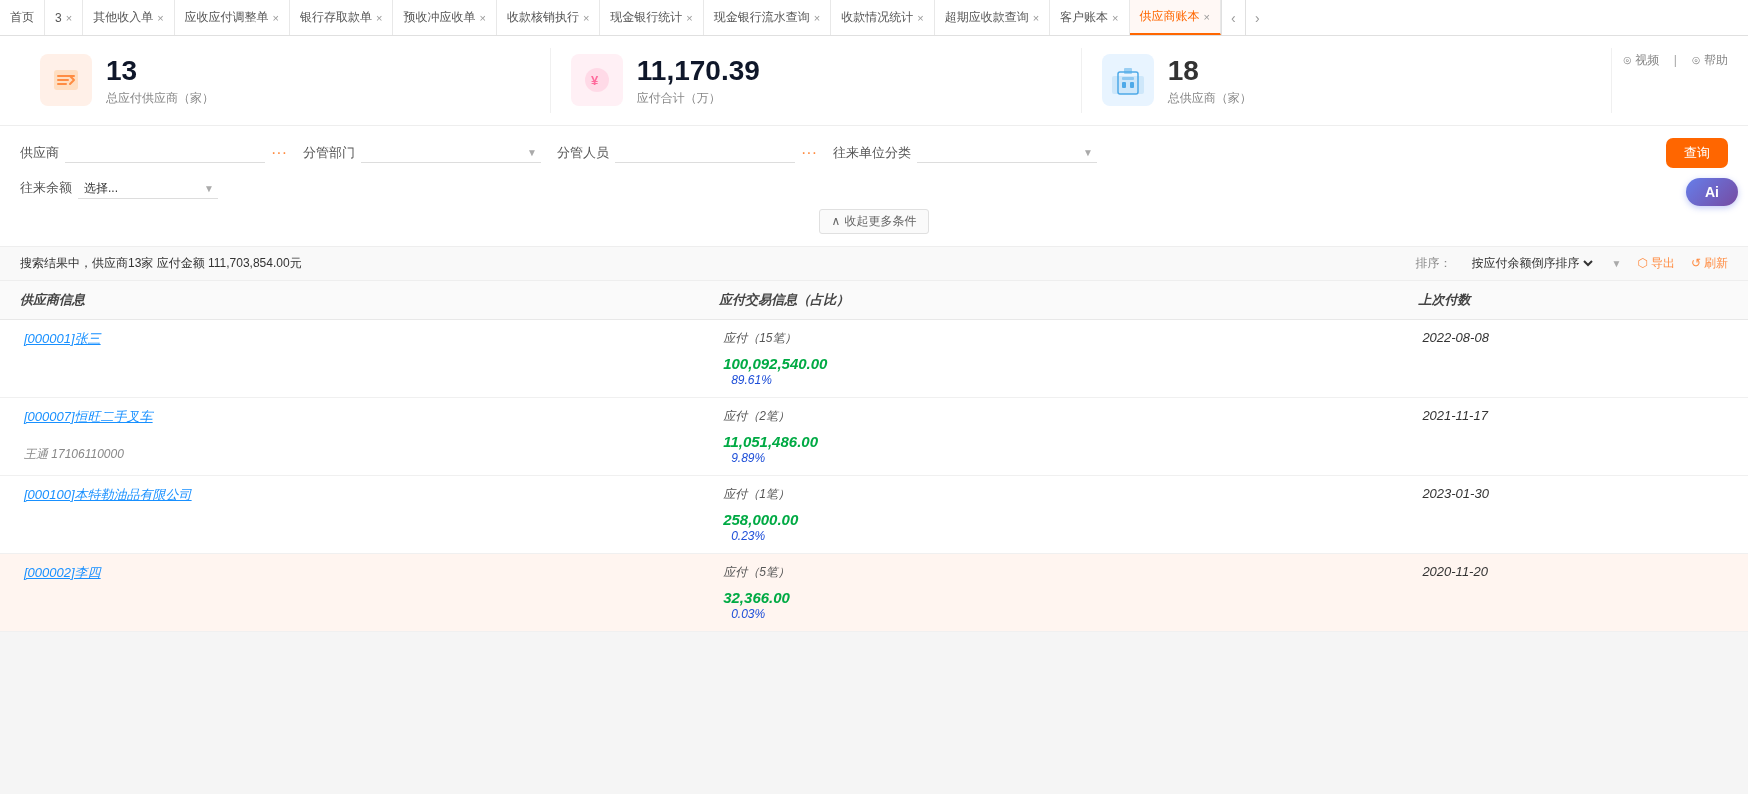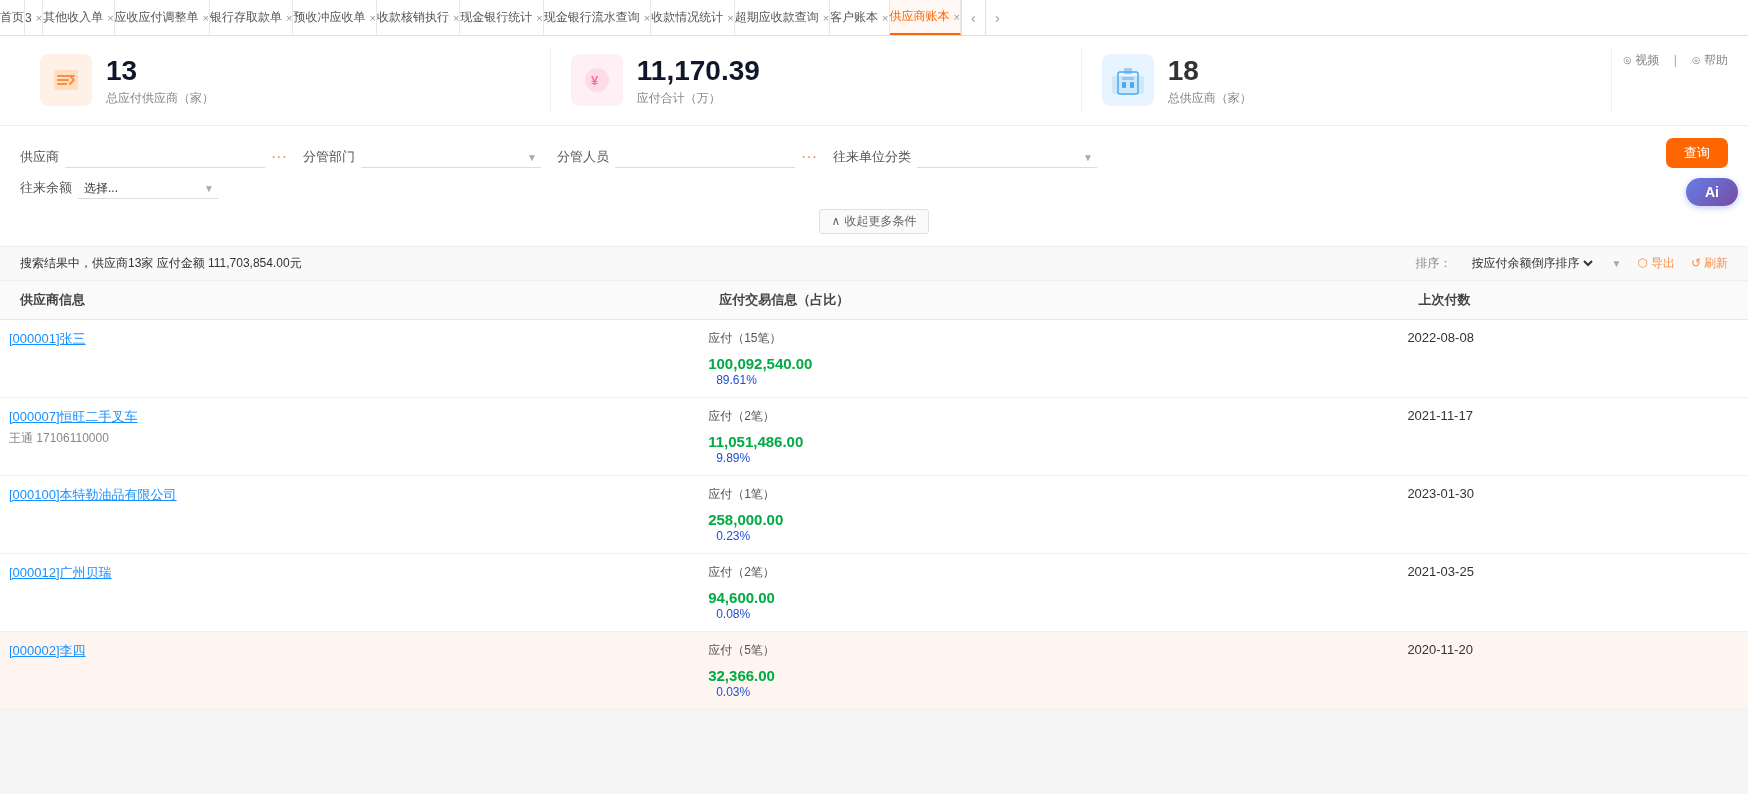--- a/index.html
+++ b/index.html
@@ -10,21 +10,21 @@
       display: flex;
       align-items: center;
       background: #fff;
       border-bottom: 1px solid #e0e0e0;
       height: 36px;
       overflow: hidden;
     }
     .nav-item {
       display: flex;
       align-items: center;
-      padding: 0 0;
+      padding: 0 10px;
       height: 100%;
       white-space: nowrap;
       cursor: pointer;
       border-right: 1px solid #e8e8e8;
       font-size: 12px;
       color: #555;
     }
     .nav-item .close-btn {
       margin-left: 4px;
       color: #999;
@@ -102,21 +102,21 @@
     .top-links span { cursor: pointer; color: #888; }
 
     
     .filter-area {
       background: #fff;
       padding: 12px 20px 8px 20px;
       border-bottom: 1px solid #eee;
     }
     .filter-row {
       display: flex;
-      align-items: flex-end;
+      align-items: center;
       gap: 16px;
       margin-bottom: 10px;
       flex-wrap: wrap;
     }
     .filter-item {
       display: flex;
       align-items: center;
       gap: 6px;
     }
     .filter-label {
@@ -229,51 +229,52 @@
 
     
     .table-wrap {
       background: #fff;
       margin: 0;
       overflow-x: auto;
     }
     table {
       width: 100%;
       border-collapse: collapse;
+      font-style: italic;
     }
     thead tr {
       background: #fafafa;
       border-bottom: 1px solid #e8e8e8;
     }
     thead th {
       padding: 10px 20px;
       text-align: left;
       font-size: 13px;
       font-weight: 600;
       color: #444;
     }
     tbody tr {
       border-bottom: 1px solid #f0f0f0;
     }
     tbody tr.highlighted { background: #fff5f0; }
     tbody td {
-      padding: 10px 9px;
+      padding: 10px 24px;
       font-size: 13px;
       vertical-align: top;
     }
     .supplier-link {
       color: #1890ff;
       text-decoration: underline;
       cursor: pointer;
       font-size: 13px;
     }
     .sub-info {
       font-size: 12px;
       color: #888;
-      margin-top: 4px;
+      margin-top: 20px;
     }
     .tx-label { color: #555; font-size: 12px; }
     .tx-amount {
       color: #00aa44;
       font-size: 15px;
       font-weight: bold;
       display: block;
       margin-top: 8px;
     }
     .tx-percent {
@@ -509,29 +510,20 @@
         </tr>
         <tr>
           <td><a class="supplier-link">[000100]本特勒油品有限公司</a></td>
           <td>
       <span class="tx-label">应付（1笔）</span>
       <span class="tx-amount">258,000.00</span>
       <span class="tx-percent">0.23%</span>
     </td>
           <td>2023-01-30</td>
         </tr>
-        <tr>
-          <td><a class="supplier-link">[000012]广州贝瑞</a></td>
-          <td>
-      <span class="tx-label">应付（2笔）</span>
-      <span class="tx-amount">94,600.00</span>
-      <span class="tx-percent">0.08%</span>
-    </td>
-          <td>2021-03-25</td>
-        </tr>
         <tr class="highlighted">
           <td><a class="supplier-link">[000002]李四</a></td>
           <td>
       <span class="tx-label">应付（5笔）</span>
       <span class="tx-amount">32,366.00</span>
       <span class="tx-percent">0.03%</span>
     </td>
           <td>2020-11-20</td>
         </tr>
       </tbody>

